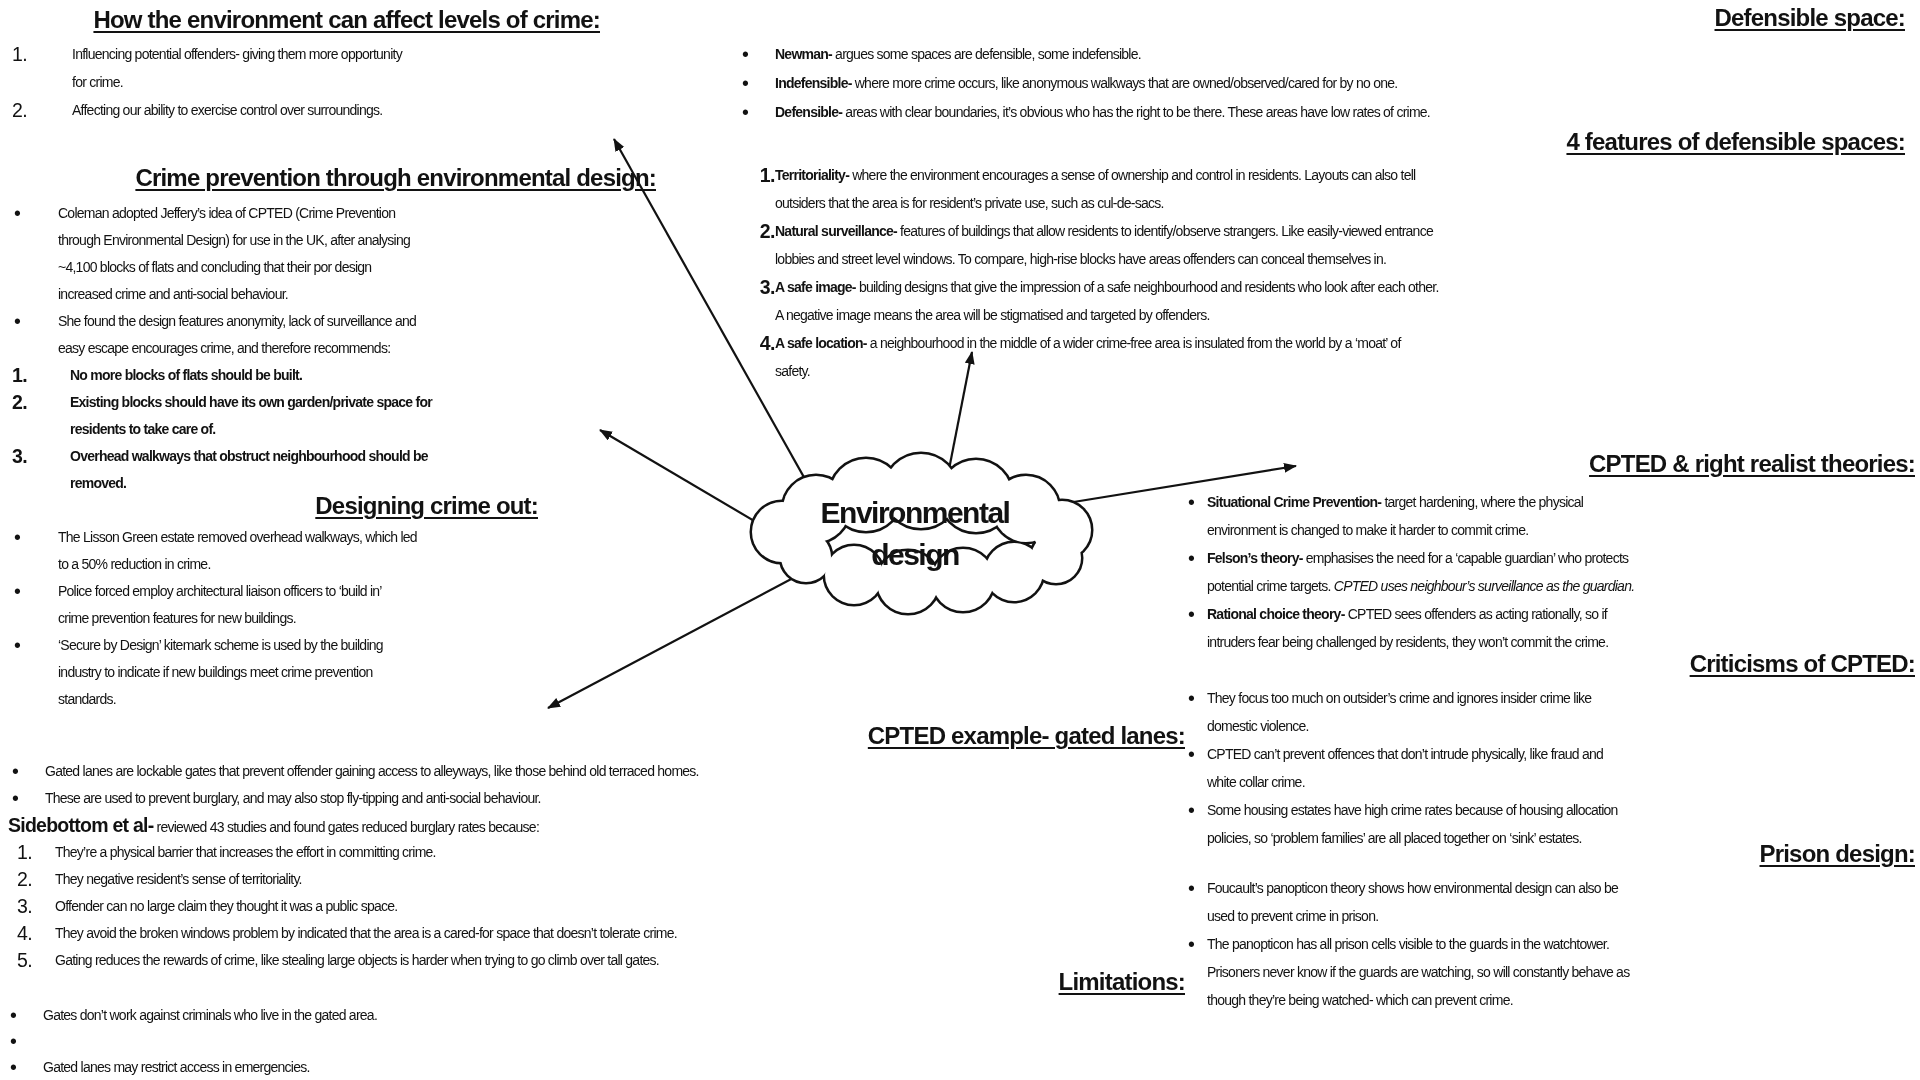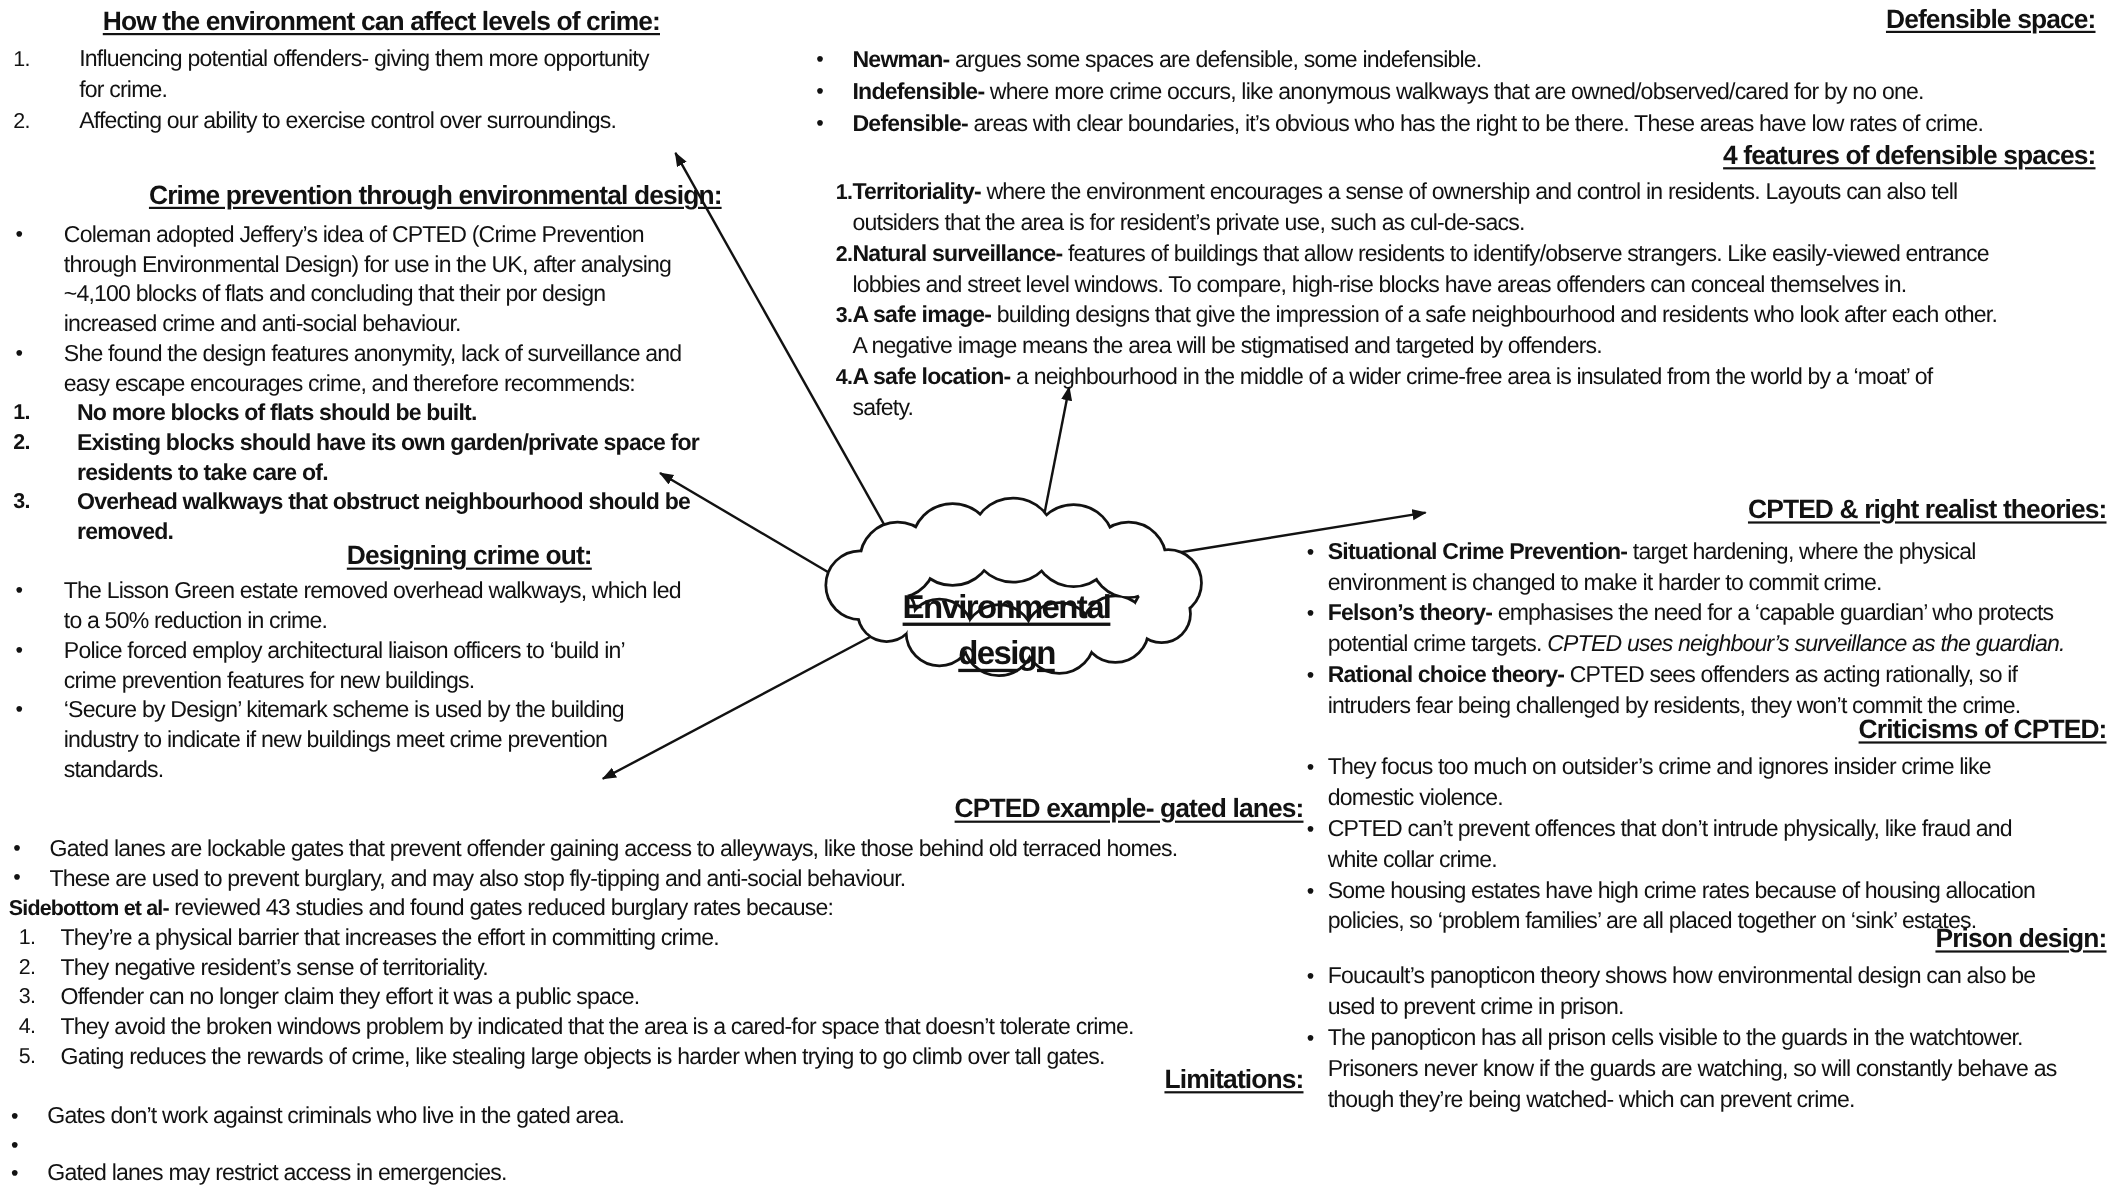--- a/index.html
+++ b/index.html
@@ -4,34 +4,34 @@
 <style>
   html,body{margin:0;padding:0;background:#fff;}
   body{width:1920px;height:1080px;overflow:hidden;position:relative;
        font-family:"Liberation Sans",sans-serif;color:#121212;}
   .h{position:absolute;font-size:24px;font-weight:700;text-align:right;
      letter-spacing:-0.8px;text-decoration:underline;text-decoration-thickness:2px;
      text-underline-offset:3px;white-space:pre;}
   .list{position:absolute;}
   .row{display:flex;align-items:flex-start;}
   .num,.bul{flex:0 0 auto;font-size:19.5px;letter-spacing:-0.5px;}
-  .txt{font-size:21px;letter-spacing:-0.75px;white-space:pre;}
+  .txt{font-size:14px;letter-spacing:-0.75px;white-space:pre;}
   .b{font-weight:700;text-align:right;}
   .it{font-style:italic;}
   .lh26 .txt,.lh26 .num,.lh26 .bul{line-height:26px;}
   .lh27 .txt,.lh27 .num,.lh27 .bul{line-height:27px;}
   .lh28 .txt,.lh28 .num,.lh28 .bul{line-height:28px;}
   .lh29 .txt,.lh29 .num,.lh29 .bul{line-height:29px;}
   .m60{width:60px;} .m58{width:58px;} .m44{width:44px;} .m40{width:40px;}
   .m38{width:38px;} .m33{width:33px;} .m19{width:19px;}
   .bold-row .txt,.bold-row .num{font-weight:700;}
   .lead{position:absolute;font-size:19.5px;letter-spacing:-0.75px;line-height:27px;white-space:pre;}
   .cloudtext{position:absolute;left:790px;top:492px;width:250px;text-align:center;
      font-size:30px;font-weight:700;letter-spacing:-1.5px;line-height:42px;
-     text-decoration:underline;text-decoration-thickness:2.5px;text-underline-offset:4px;z-index:3;margin-top:40px;}
+     text-decoration-thickness:2.5px;text-underline-offset:4px;z-index:3;}
   svg.overlay{position:absolute;left:0;top:0;z-index:2;pointer-events:none;}
   .content{position:absolute;left:0;top:0;width:1920px;height:1080px;z-index:1;}
 </style>
 </head>
 <body>
 
 <div class="content">
 
   <div class="h" style="left:10px;top:6px;width:590px">How the environment can affect levels of crime:</div>
   <div class="list" style="left:12px;top:40px;width:645px">
@@ -114,21 +114,21 @@
     <div class="row lh27">
       <span class="num m38">1.</span>
       <div class="txt">They’re a physical barrier that increases the effort in committing crime.</div>
     </div>
     <div class="row lh27">
       <span class="num m38">2.</span>
       <div class="txt">They negative resident’s sense of territoriality.</div>
     </div>
     <div class="row lh27">
       <span class="num m38">3.</span>
-      <div class="txt">Offender can no longer claim they effort it was a public space.</div>
+      <div class="txt">Offender can no large claim they thought it was a public space.</div>
     </div>
     <div class="row lh27">
       <span class="num m38">4.</span>
       <div class="txt">They avoid the broken windows problem by indicated that the area is a cared-for space that doesn’t tolerate crime.</div>
     </div>
     <div class="row lh27">
       <span class="num m38">5.</span>
       <div class="txt">Gating reduces the rewards of crime, like stealing large objects is harder when trying to go climb over tall gates.</div>
     </div>
   </div>

